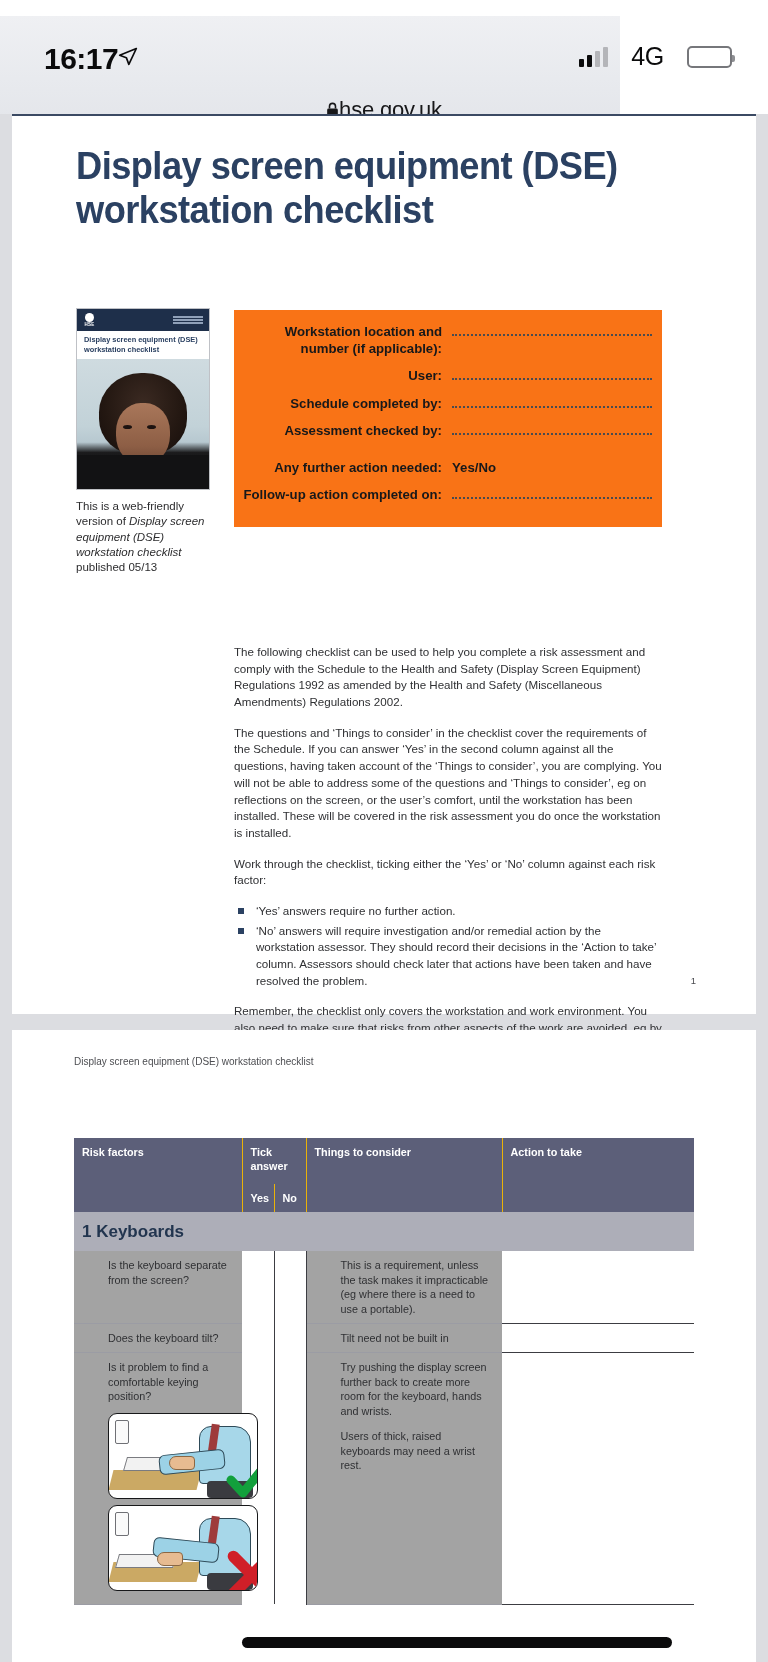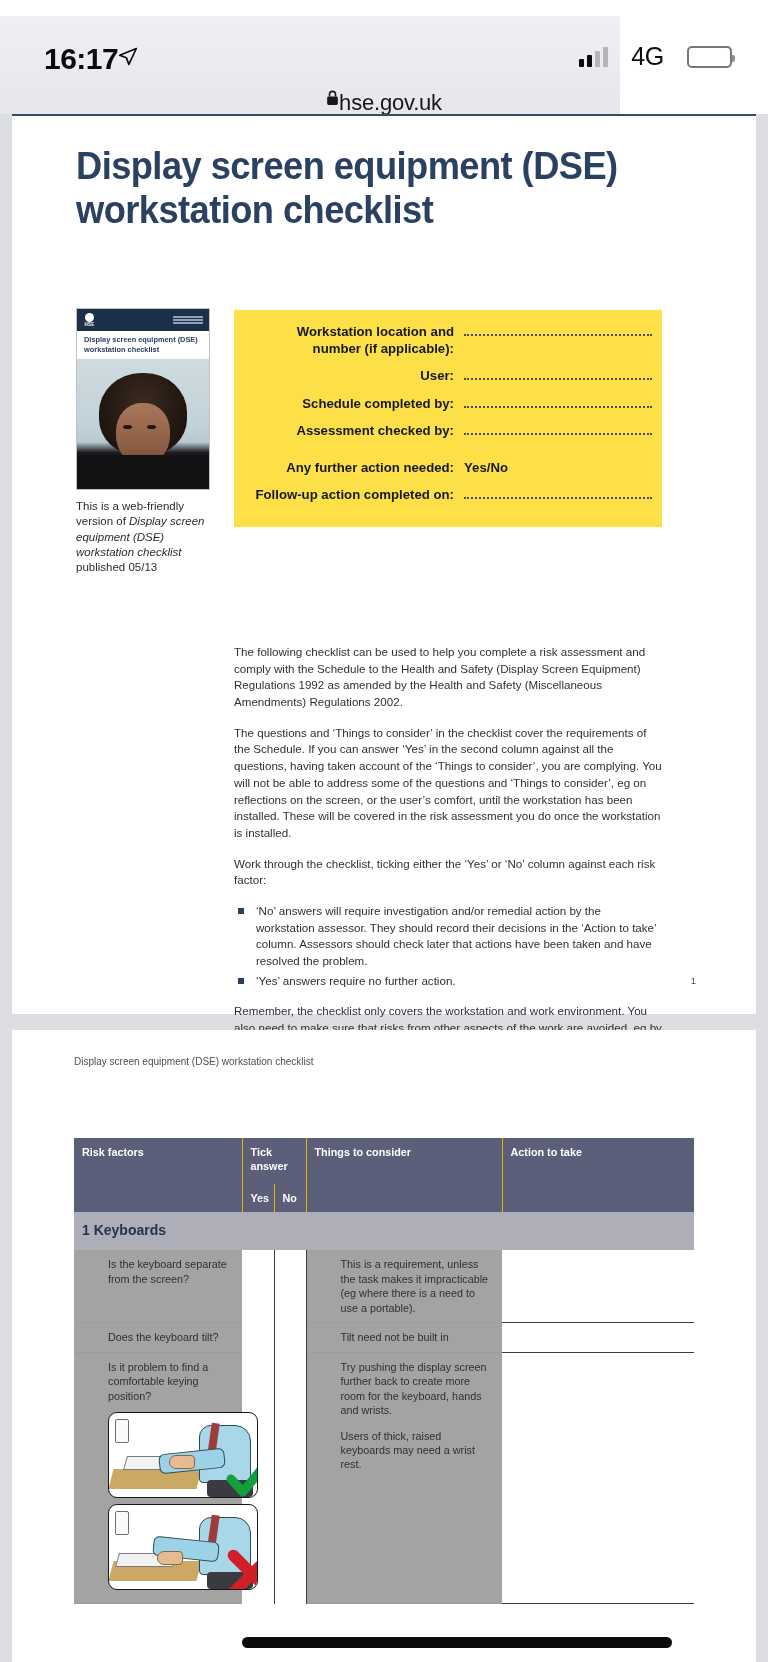--- a/index.html
+++ b/index.html
@@ -44,21 +44,21 @@
     position: relative; width: 45px; height: 22px;
     border: 2px solid #76777b; border-radius: 5px; padding: 2px;
   }
   .battery-fill { width: 100%; height: 100%; background: #0b0b0c; border-radius: 2px; }
   .battery-tip {
     position: absolute; right: -5px; top: 7px; width: 3px; height: 7px;
     background: #8e8f93; border-radius: 0 2px 2px 0;
   }
   .url-bar {
     position: absolute; top: 74px; left: 0; width: 768px; height: 40px;
-    display: flex; justify-content: center; 
+    display: flex; align-items: center; justify-content: center; 
   }
   .lock-icon { width: 13px; height: 16px; }
   .url-text { font-size: 22px; color: #171719; letter-spacing: -0.2px; }
 
   
   .page-viewport {
     position: absolute; top: 114px; left: 0; width: 768px; height: 1548px;
     background: #dcdde1; overflow: hidden;
   }
   .pdf-page {
@@ -126,21 +126,21 @@
     position: absolute; left: -4px; right: -4px; bottom: 0; height: 34px;
     background: #121214;
   }
   .cover-caption {
     margin-top: 9px; font-size: 11.5px; line-height: 1.33; color: #2c2c2e;
   }
   .cover-caption em { font-style: italic; }
 
   .form-box {
     position: absolute; left: 222px; top: 194px; width: 428px;
-    background: #fde047; padding: 12px 0 14px 12px;
+    background: #f97316; padding: 12px 0 14px 0;
   }
   .form-row { display: flex; align-items: baseline; margin-bottom: 9px; }
   .form-label {
     width: 218px; text-align: right; padding-right: 10px;
     font-size: 13.2px; font-weight: 700; color: #17181a; line-height: 1.25;
   }
   .form-dots {
     flex: 1; margin-right: 10px;
     border-bottom: 2.4px dotted #4a4b50; height: 14px;
   }
@@ -187,21 +187,21 @@
   .checklist-table th:last-child { border-right: none; }
   .col-risk { width: 168px; }
   .col-yes  { width: 32px; }
   .col-no   { width: 32px; }
   .col-things { width: 196px; }
   .col-action { width: 192px; }
   .th-main { height: 46px; }
   .th-sub { height: 28px; }
   .section-band td {
     background: #adaeb8; color: #22354f; font-weight: 700;
-    font-size: 14px; height: 38px; padding-top: 9px;
+    font-size: 17px; height: 38px; padding-top: 9px;
   }
   td.cell-shade { background: #a3a3a3; color: #2f3033; padding-left: 34px; }
   td.cell-tick  { background: #fff; border-right: 1.6px solid #3c3d42; }
   td.cell-tick.last { border-right: 1.6px solid #3c3d42; }
   td.cell-action { background: #fff; border-bottom: 1.4px solid #3c3d42; }
   tr.data-row td.cell-shade { border-bottom: 1.4px solid #9b9ca4; }
 
   .illus-wrap { margin-top: 9px; }
   .illus {
     position: relative; width: 150px; height: 86px; margin-bottom: 6px;
@@ -328,22 +328,22 @@
         <div class="form-label">Follow-up action completed on:</div>
         <div class="form-dots"></div>
       </div>
     </div>
 
     <div class="body-col">
       <p>The following checklist can be used to help you complete a risk assessment and comply with the Schedule to the Health and Safety (Display Screen Equipment) Regulations 1992 as amended by the Health and Safety (Miscellaneous Amendments) Regulations 2002.</p>
       <p>The questions and ‘Things to consider’ in the checklist cover the requirements of the Schedule. If you can answer ‘Yes’ in the second column against all the questions, having taken account of the ‘Things to consider’, you are complying. You will not be able to address some of the questions and ‘Things to consider’, eg on reflections on the screen, or the user’s comfort, until the workstation has been installed. These will be covered in the risk assessment you do once the workstation is installed.</p>
       <p>Work through the checklist, ticking either the ‘Yes’ or ‘No’ column against each risk factor:</p>
       <ul class="bullets">
+        <li>‘Yes’ answers require no further action.</li>
         <li>‘No’ answers will require investigation and/or remedial action by the workstation assessor. They should record their decisions in the ‘Action to take’ column. Assessors should check later that actions have been taken and have resolved the problem.</li>
-        <li>‘Yes’ answers require no further action.</li>
       </ul>
       <p><span>Remember, the checklist only covers the workstation and work environment. You also need to make sure that risks from other aspects of the work are avoided, eg by giving users health and safety training, and providing for breaks or changes of activity. For more advice on these see </span><em>Working with display screen equipment (DSE): A brief guide</em><span>.</span></p>
     </div>
 
     <div class="page-num">1</div>
   </div>
 
   <div class="pdf-page p2">
     <div class="running-header">Display screen equipment (DSE) workstation checklist</div>
 

